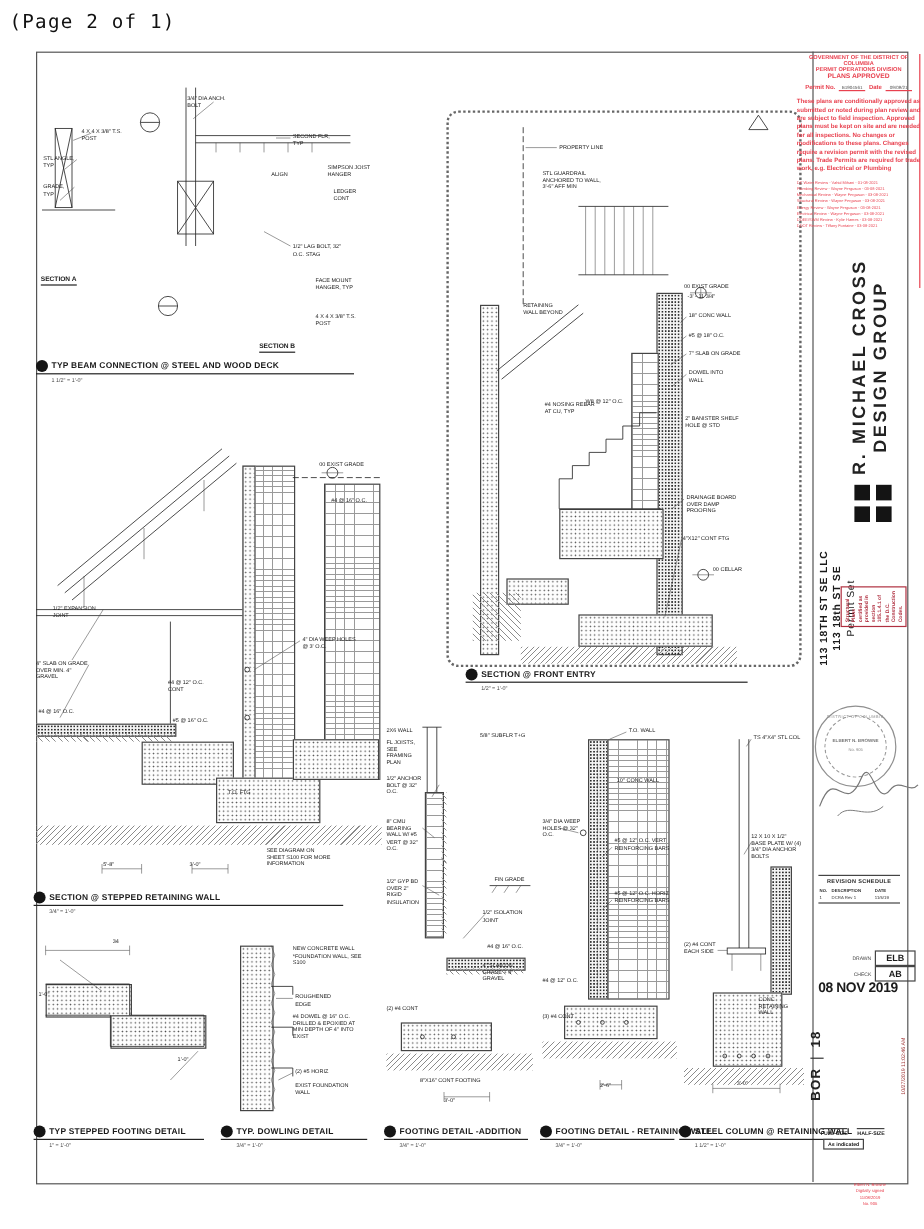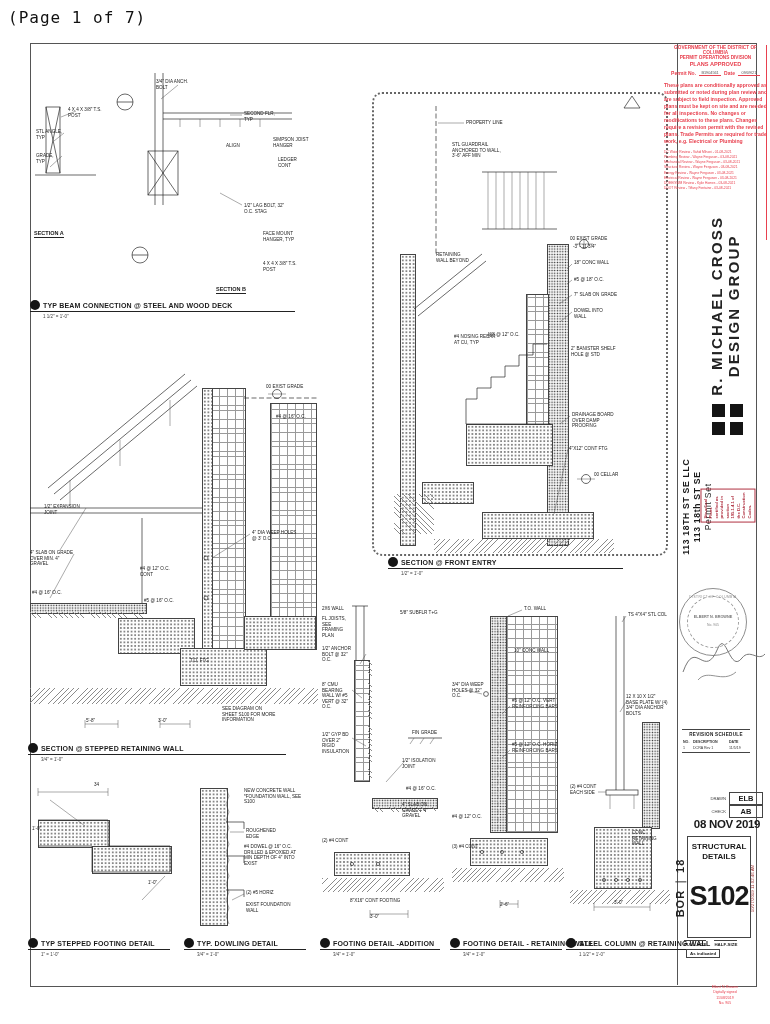--- a/index.html
+++ b/index.html
@@ -59,21 +59,21 @@
   .revbox{position:absolute;left:682px;top:729px;width:66px;border-top:1px solid #444;border-bottom:1px solid #444;padding:2px 1px;}
   .revtitle{text-align:center;font-size:4.6px;font-weight:bold;letter-spacing:0.3px;}
   .revcols{display:flex;font-size:3.6px;color:#333;font-weight:bold;margin-top:3px;}
   .revrow{display:flex;font-size:3.6px;color:#333;margin-top:2px;}
   .rc1{width:10px;} .rc2{width:36px;} .rc3{width:18px;}
 
   .dc-table{position:absolute;left:697px;top:792px;width:66px;}
   .dcrow{display:flex;align-items:stretch;height:13px;}
   .dclab{width:30px;text-align:right;padding-right:3px;font-size:4.2px;color:#444;align-self:center;}
   .dcval{width:33px;border:1px solid #444;font-size:7.5px;font-weight:bold;text-align:center;line-height:12px;}
-  .bigdate{position:absolute;left:680px;top:818px;width:70px;text-align:center;font-size:11.5px;font-weight:bold;letter-spacing:-0.3px;white-space:nowrap;margin-left:12px;}
+  .bigdate{position:absolute;left:680px;top:818px;width:70px;text-align:center;font-size:11.5px;font-weight:bold;letter-spacing:-0.3px;white-space:nowrap;}
   .stbox{position:absolute;left:687px;top:836px;width:62px;height:100px;border:1px solid #444;}
   .stbox .t{margin-top:5px;text-align:center;font-size:8px;font-weight:bold;line-height:1.25;}
   .stbox .no{position:absolute;left:0;right:0;top:44px;text-align:center;font-size:27px;font-weight:bold;letter-spacing:-1px;}
   .bor{left:672px;top:842px;width:16px;height:92px;}
   .bor>div{font-size:11px;font-weight:bold;letter-spacing:1px;color:#222;display:flex;align-items:center;}
   .jdiv{display:inline-block;width:1px;height:11px;background:#333;margin:0 8px;}
   .sizes{position:absolute;left:684px;top:940px;width:66px;display:flex;gap:8px;font-size:4.4px;font-weight:bold;}
   .sizes span{border-top:1px solid #444;padding-top:1px;}
   .asind{position:absolute;left:686px;top:949px;border:0.9px solid #444;font-size:4.4px;font-weight:bold;padding:1px 3px;}
   .tstamp{left:747px;top:838px;width:12px;height:100px;}
@@ -81,21 +81,21 @@
   .corner-note{position:absolute;left:700px;top:985px;width:50px;text-align:center;font-size:3.5px;line-height:1.5;color:#e8414f;}
   svg line,svg polyline,svg path,svg rect,svg circle,svg polygon{stroke:#2a2a2a;stroke-width:0.7;fill:none;}
   svg .thin{stroke-width:0.45;stroke:#444;}
   svg .dash{stroke-dasharray:5 2.5;}
 </style>
 </head>
 <body>
 
 <div class="canvas">
 
-  <div class="page-header">(Page 1 of 7)</div>
+  <div class="page-header">(Page 2 of 1)</div>
   <div class="sheet-border"></div>
   <div class="tb-sep"></div>
 
   <div class="drawing" id="d-beam" style="left:30px;top:55px;width:285px;height:240px;">
     <svg class="geo" width="285" height="240" viewBox="0 0 285 240">
       <line x1="5" y1="120" x2="66" y2="120"></line>
       <rect x="16" y="52" width="14" height="66"></rect>
       <line x1="16" y1="52" x2="30" y2="118"></line>
         <line x1="30" y1="52" x2="16" y2="118"></line>
       <circle cx="95" cy="47" r="8"></circle>
@@ -533,27 +533,20 @@
   <div class="bigdate">08 NOV 2019</div>
 
   <div class="vrot bor">
     <div>
         <span>BOR</span>
         <span class="jdiv"></span>
         <span>18</span>
       </div>
   </div>
 
-  <div class="stbox">
-    <div class="t">
-      <div>STRUCTURAL</div>
-      <div>DETAILS</div>
-    </div>
-    <div class="no">S102</div>
-  </div>
 
   <div class="sizes">
     <span>FULL-SIZE</span>
     <span>HALF-SIZE</span>
   </div>
   <div class="asind">As indicated</div>
 
   <div class="vrot tstamp">
     <div>10/27/2019 11:02:46 AM</div>
   </div>

